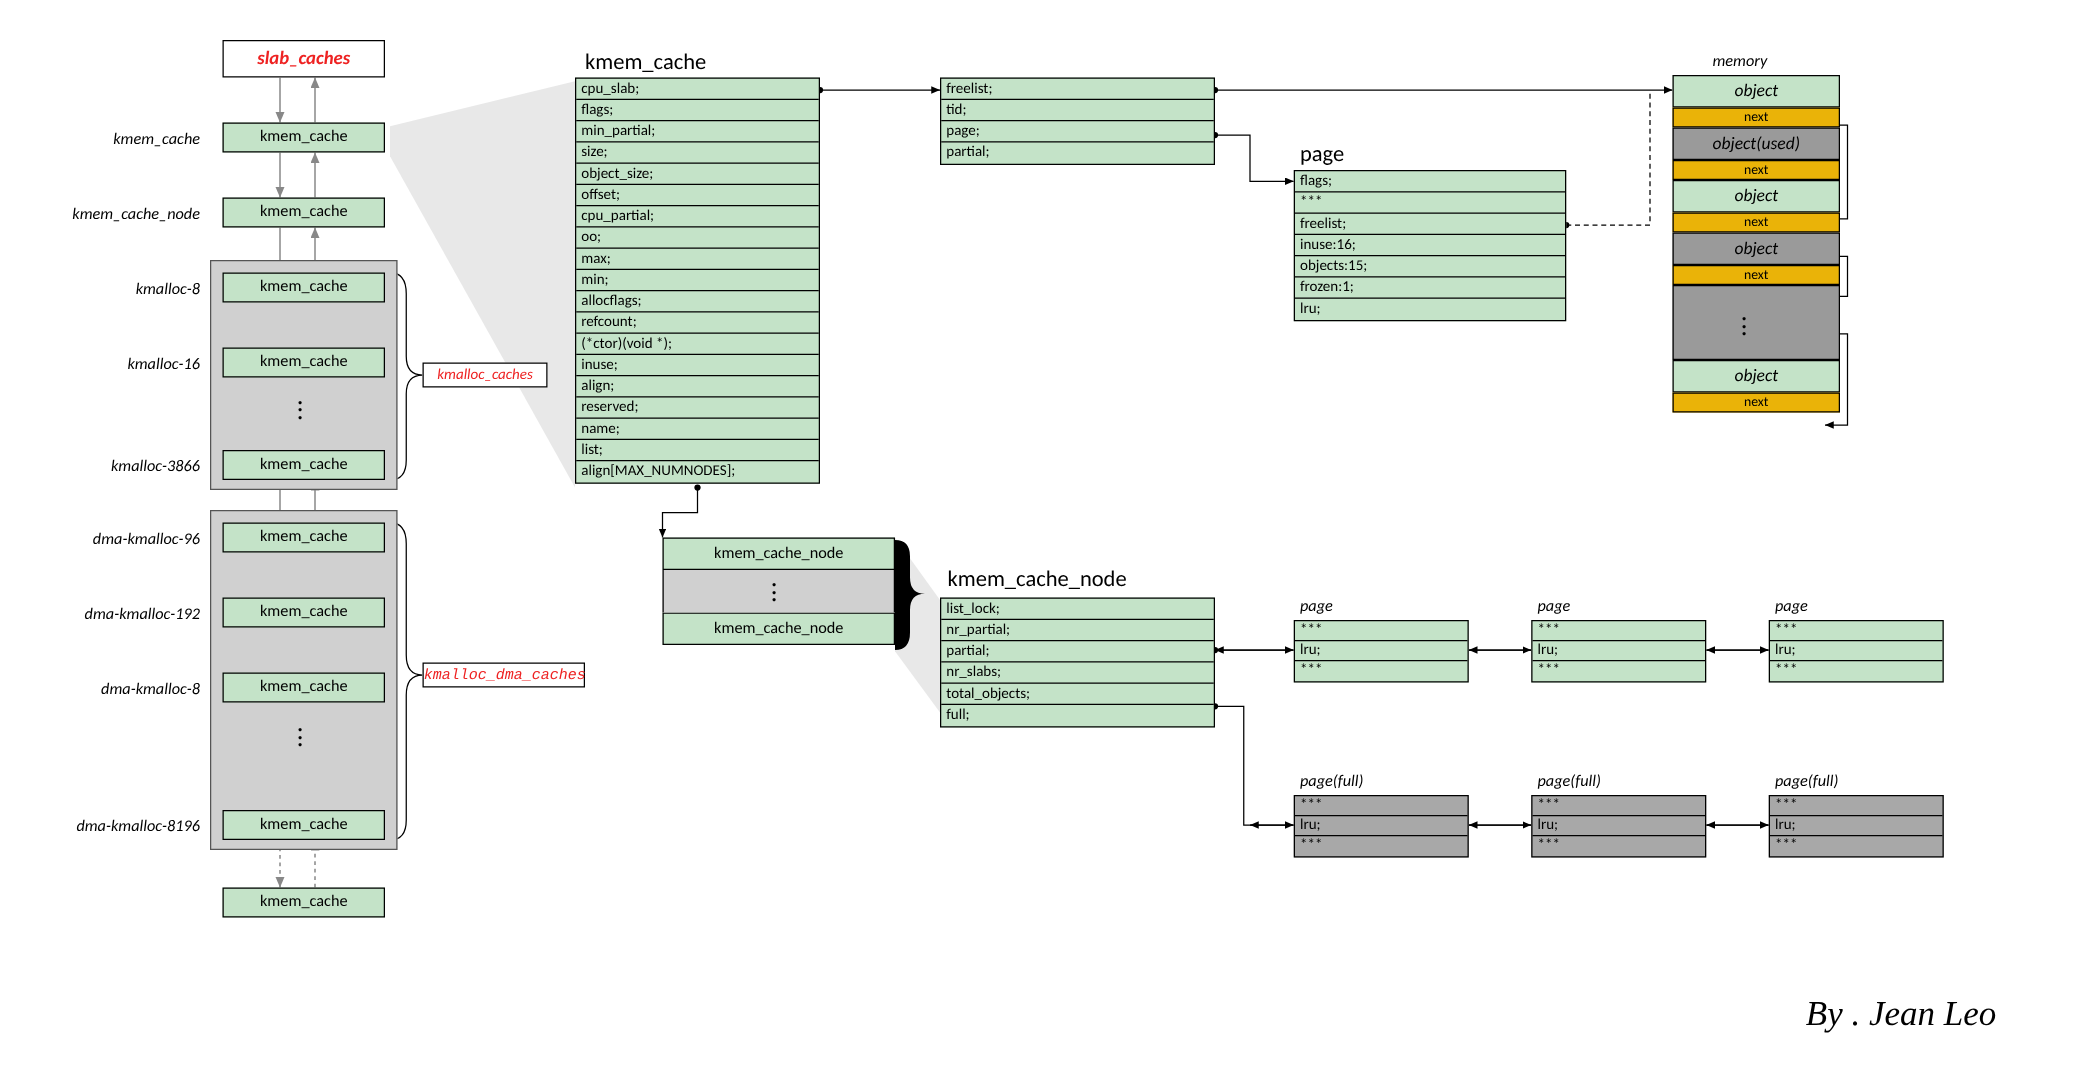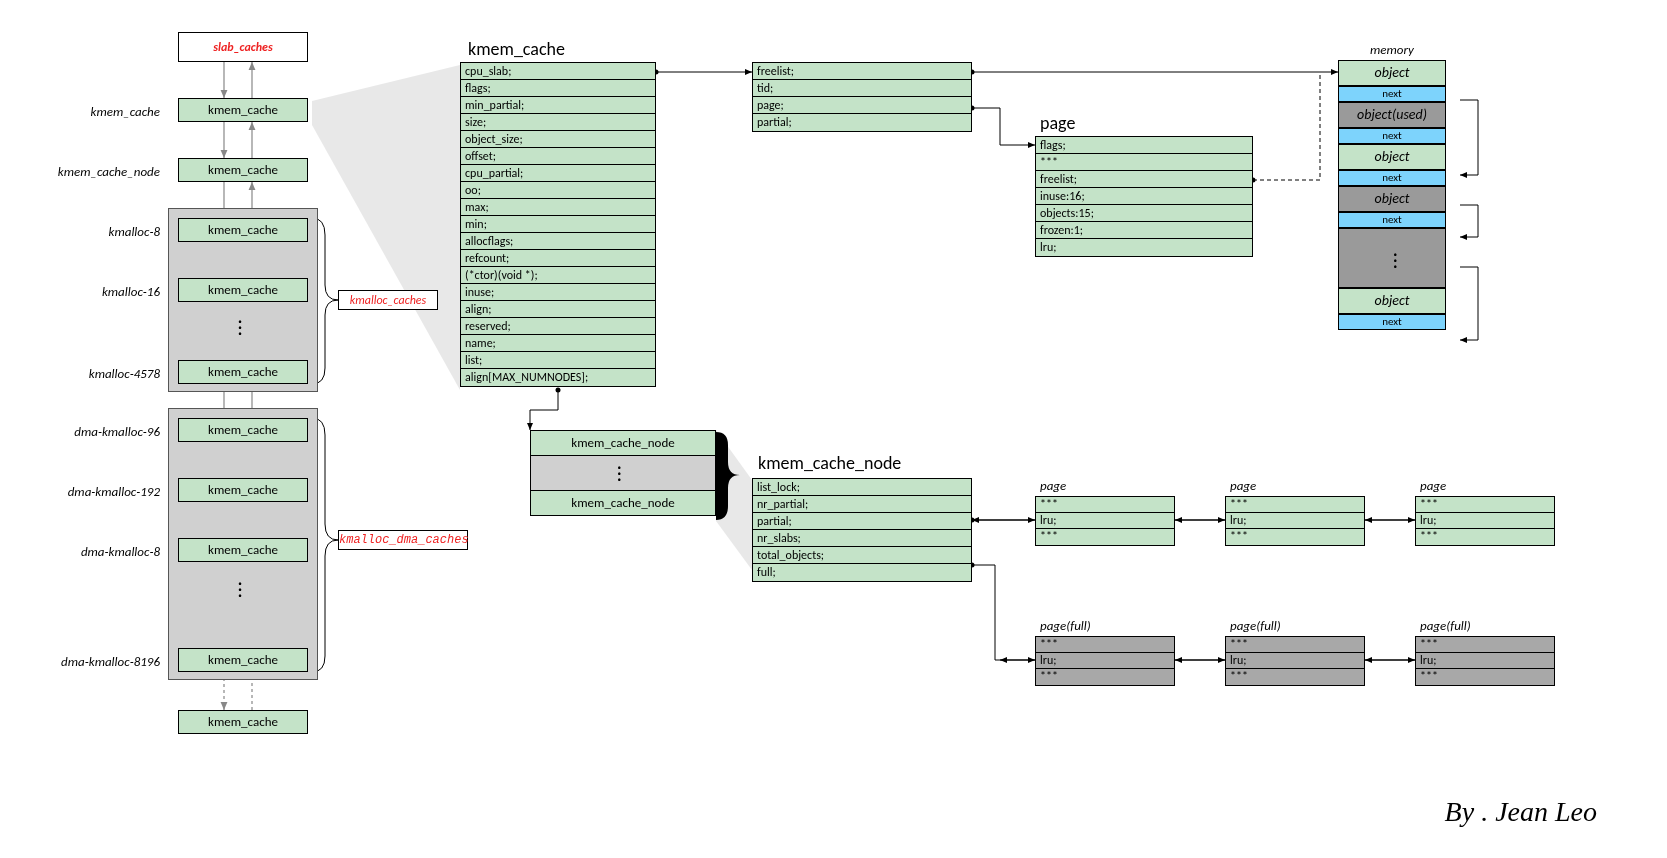--- a/index.html
+++ b/index.html
@@ -70,21 +70,21 @@
   .mem-green {
     background: #c4e3c8;
     border: 1px solid #000;
     text-align: center;
     font-style: italic;
     font-size: 14px;
     line-height: 24px;
     height: 26px;
   }
   .mem-gray {
-    background: #7dd3fc;
+    background: #eab308;
     border: 1px solid #000;
     text-align: center;
     font-size: 11px;
     line-height: 14px;
     height: 16px;
     color: #000;
   }
   .mem-gray-tall {
     background: #9a9a9a;
     border: 1px solid #000;
@@ -211,40 +211,40 @@
     <path d="M972,565 L995,565 L995,660 L1035,660" marker-start="url(#dot)" marker-end="url(#arr)"></path>
     <line x1="1035" y1="660" x2="1000" y2="660" marker-end="url(#arr)"></line>
     <line x1="1175" y1="660" x2="1225" y2="660" marker-end="url(#arr)"></line>
     <line x1="1225" y1="660" x2="1175" y2="660" marker-end="url(#arr)"></line>
     <line x1="1365" y1="660" x2="1415" y2="660" marker-end="url(#arr)"></line>
     <line x1="1415" y1="660" x2="1365" y2="660" marker-end="url(#arr)"></line>
   </g>
 </svg>
 
 <div class="abs box-white" style="left:178px; top:32px; width:130px; height:30px; line-height:28px;">
-  <span class="red-label" style="font-size:12px; font-weight:bold;font-style:italic;">slab_caches</span>
+  <span class="red-label" style="font-size:15px; font-weight:bold;font-style:italic;">slab_caches</span>
 </div>
 
 <div class="label" style="left:40px; top:104px; width:120px;">kmem_cache</div>
 <div class="abs box" style="left:178px; top:98px; width:130px;">kmem_cache</div>
 
 <div class="label" style="left:20px; top:164px; width:140px;">kmem_cache_node</div>
 <div class="abs box" style="left:178px; top:158px; width:130px;">kmem_cache</div>
 
 <div class="gray-group" style="left:168px; top:208px; width:150px; height:184px;"></div>
 
 <div class="label" style="left:60px; top:224px; width:100px;">kmalloc-8</div>
 <div class="abs box" style="left:178px; top:218px; width:130px;">kmem_cache</div>
 
 <div class="label" style="left:60px; top:284px; width:100px;">kmalloc-16</div>
 <div class="abs box" style="left:178px; top:278px; width:130px;">kmem_cache</div>
 
 <div class="vdots abs" style="left:230px; top:318px; width:20px;">·<br>·<br>·</div>
 
-<div class="label" style="left:50px; top:366px; width:110px;">kmalloc-4578</div>
+<div class="label" style="left:50px; top:366px; width:110px;">kmalloc-3866</div>
 <div class="abs box" style="left:178px; top:360px; width:130px;">kmem_cache</div>
 
 <div class="abs box-white" style="left:338px; top:290px; width:100px; height:20px; line-height:18px;">
   <span class="red-label">kmalloc_caches</span>
 </div>
 
 <div class="gray-group" style="left:168px; top:408px; width:150px; height:272px;"></div>
 
 <div class="label" style="left:30px; top:424px; width:130px;">dma-kmalloc-96</div>
 <div class="abs box" style="left:178px; top:418px; width:130px;">kmem_cache</div>
@@ -302,21 +302,21 @@
     <div class="row">flags;</div>
     <div class="row">***</div>
     <div class="row">freelist;</div>
     <div class="row">inuse:16;</div>
     <div class="row">objects:15;</div>
     <div class="row">frozen:1;</div>
     <div class="row">lru;</div>
   </div>
 
 <div class="abs" style="left:1370px; top:42px; font-style:italic; font-size:13px;">memory</div>
-<div class="abs" style="left:1338px; top:60px; width:108px;">
+<div class="abs" style="left:1338px; top:60px; width:134px;">
   <div class="mem-green">object</div>
   <div class="mem-gray">next</div>
   <div class="mem-gray-tall">object(used)</div>
   <div class="mem-gray">next</div>
   <div class="mem-green">object</div>
   <div class="mem-gray">next</div>
   <div class="mem-gray-tall">object</div>
   <div class="mem-gray">next</div>
   <div class="mem-gray-bigger">
     <div class="vdots" style="left:54px; top:22px;">·<br>·<br>·</div>

